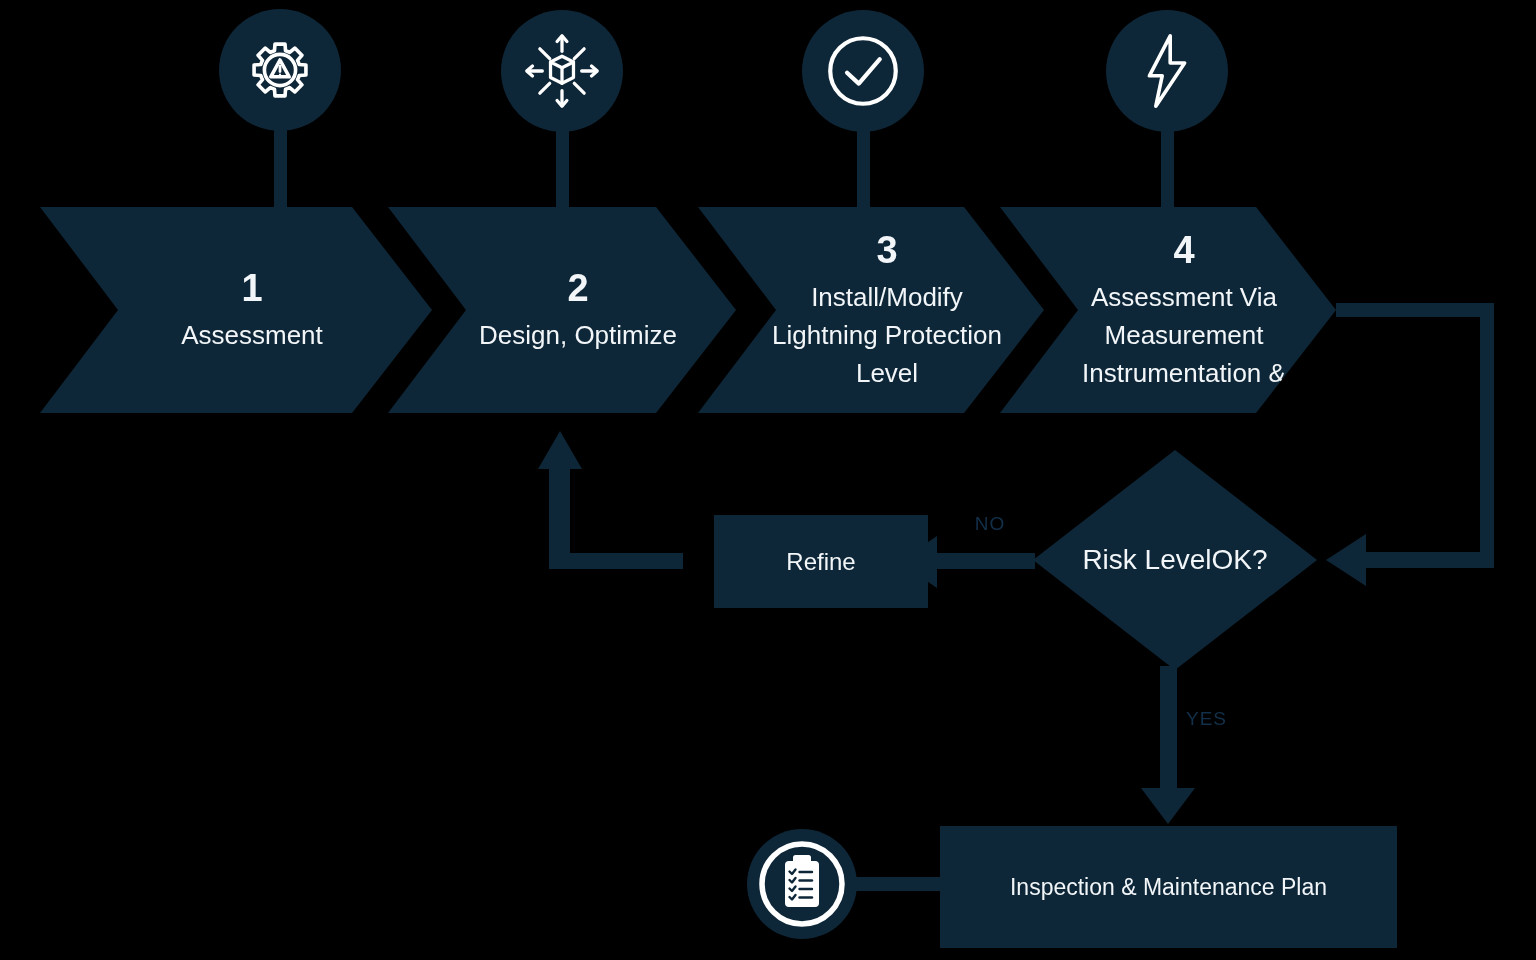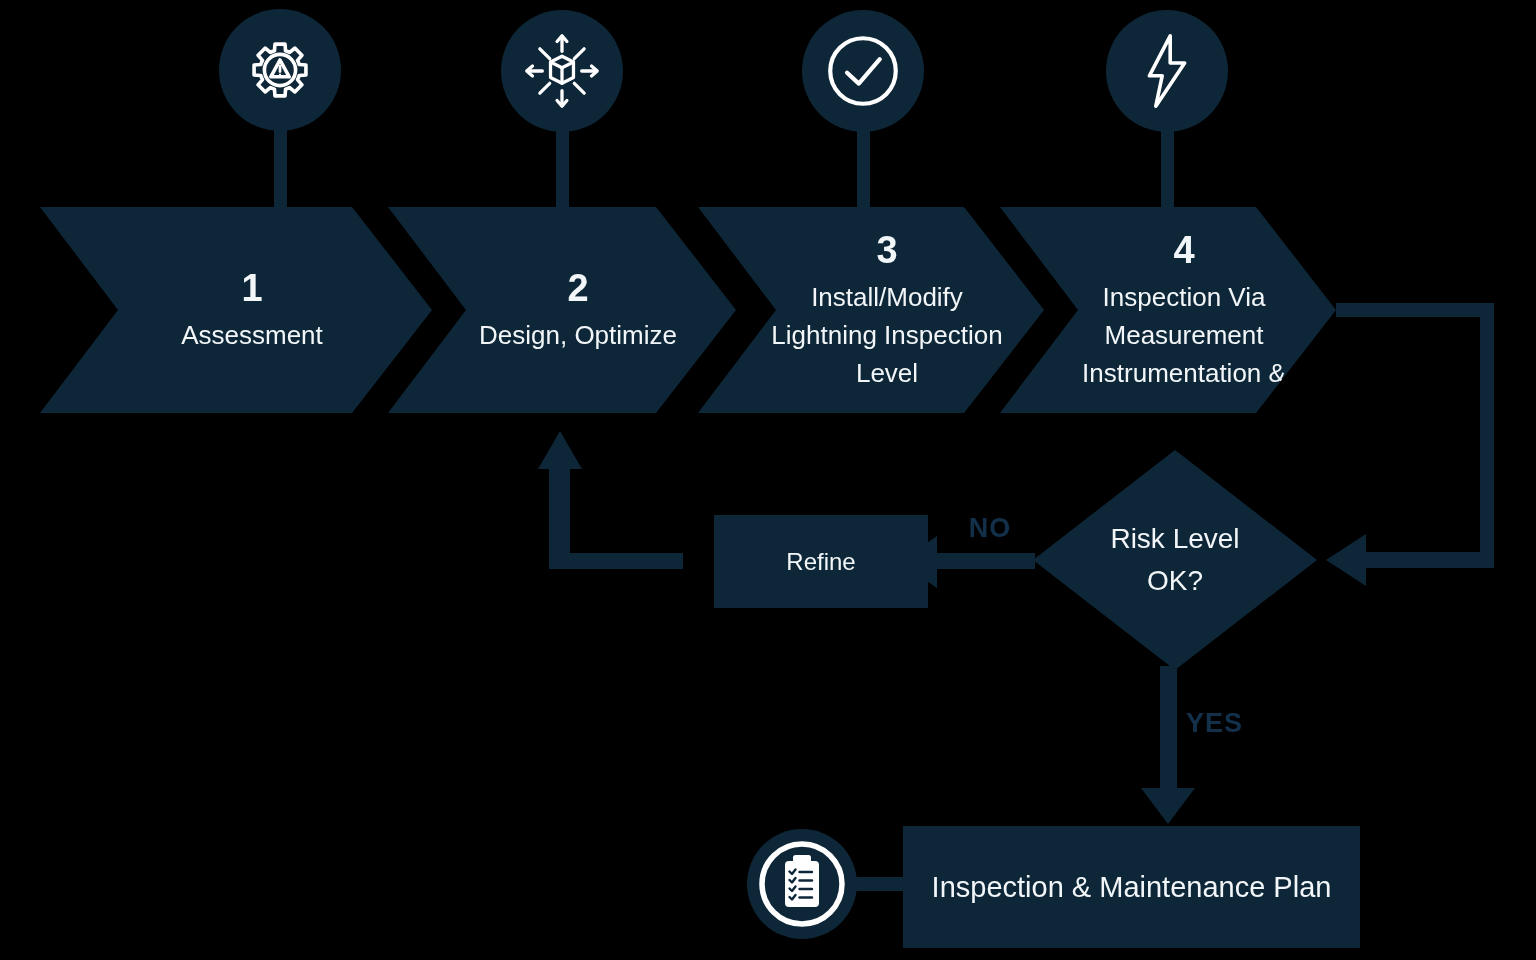--- a/index.html
+++ b/index.html
@@ -27,37 +27,37 @@
   #chev-2{left:388px;width:348px;clip-path:polygon(0 0,268px 0,348px 103px,268px 206px,0 206px,78px 103px);}
   #chev-3{left:698px;width:346px;clip-path:polygon(0 0,266px 0,346px 103px,266px 206px,0 206px,78px 103px);}
   #chev-4{left:1000px;width:336px;clip-path:polygon(0 0,256px 0,336px 103px,256px 206px,0 206px,78px 103px);}
   .chev-number{font-size:38px;font-weight:bold;line-height:44px;margin-bottom:6px;}
   .chev-line{font-size:26px;line-height:38px;white-space:nowrap;}
   
   .line{background:var(--shape,#0e2738);}
   .arrow-left{width:0;height:0;border-top:26px solid transparent;border-bottom:26px solid transparent;border-right:40px solid var(--shape,#0e2738);}
   .arrow-up{width:0;height:0;border-left:22px solid transparent;border-right:22px solid transparent;border-bottom:38px solid var(--shape,#0e2738);}
   .arrow-down{width:0;height:0;border-left:27px solid transparent;border-right:27px solid transparent;border-top:36px solid var(--shape,#0e2738);}
-  .branch-label{font-size:27px;font-weight:bold;color:var(--branch,#13304a);letter-spacing:1px;}
+  .branch-label{font-size:19px;font-weight:normal;color:var(--branch,#13304a);letter-spacing:1px;}
   
   #diamond{
     left:1033px;top:450px;width:284px;height:220px;
     background:var(--shape,#0e2738);
     clip-path:polygon(50% 0,100% 50%,50% 100%,0 50%);
-    display:flex;flex-direction:column;align-items:center;justify-content:center;
+    display:flex;flex-direction:row;align-items:center;justify-content:center;
     color:var(--label,#f2f6f8);
   }
   .diamond-line{font-size:28px;line-height:42px;white-space:nowrap;}
   
   .node-box{
     background:var(--shape,#0e2738);color:var(--label,#f2f6f8);
     display:flex;align-items:center;justify-content:center;
   }
   #refine-box{left:714px;top:515px;width:214px;height:93px;font-size:24px;}
-  #plan-box{left:903px;top:826px;width:457px;height:122px;font-size:29px;white-space:nowrap;}
+  #plan-box{left:940px;top:826px;width:457px;height:122px;font-size:23px;white-space:nowrap;}
   svg{display:block;}
 </style>
 </head>
 <body>
 
 <div id="canvas">
 
   <div class="abs icon-circle" style="left:219px;top:9px;">
     <span>
       <svg width="80" height="80" viewBox="0 0 100 100" fill="none" stroke="#fff" stroke-width="4.5" stroke-linejoin="round" stroke-linecap="round">
@@ -117,26 +117,26 @@
     <div class="chev-number">1</div>
     <div class="chev-line">Assessment</div>
   </div>
   <div id="chev-2" class="abs chev">
     <div class="chev-number">2</div>
     <div class="chev-line">Design, Optimize</div>
   </div>
   <div id="chev-3" class="abs chev">
     <div class="chev-number">3</div>
     <div class="chev-line">Install/Modify</div>
-    <div class="chev-line">Lightning Inspection</div>
+    <div class="chev-line">Lightning Protection</div>
     <div class="chev-line">Level</div>
   </div>
   <div id="chev-4" class="abs chev">
     <div class="chev-number">4</div>
-    <div class="chev-line">Inspection Via</div>
+    <div class="chev-line">Assessment Via</div>
     <div class="chev-line">Measurement</div>
     <div class="chev-line">Instrumentation &amp;</div>
   </div>
 
   <div class="abs line" style="left:1336px;top:303px;width:158px;height:14px;"></div>
   <div class="abs line" style="left:1480px;top:303px;width:14px;height:265px;"></div>
   <div class="abs line" style="left:1364px;top:552px;width:130px;height:16px;"></div>
   <div class="abs arrow-left" style="left:1326px;top:534px;"></div>
 
   <div id="diamond" class="abs">

